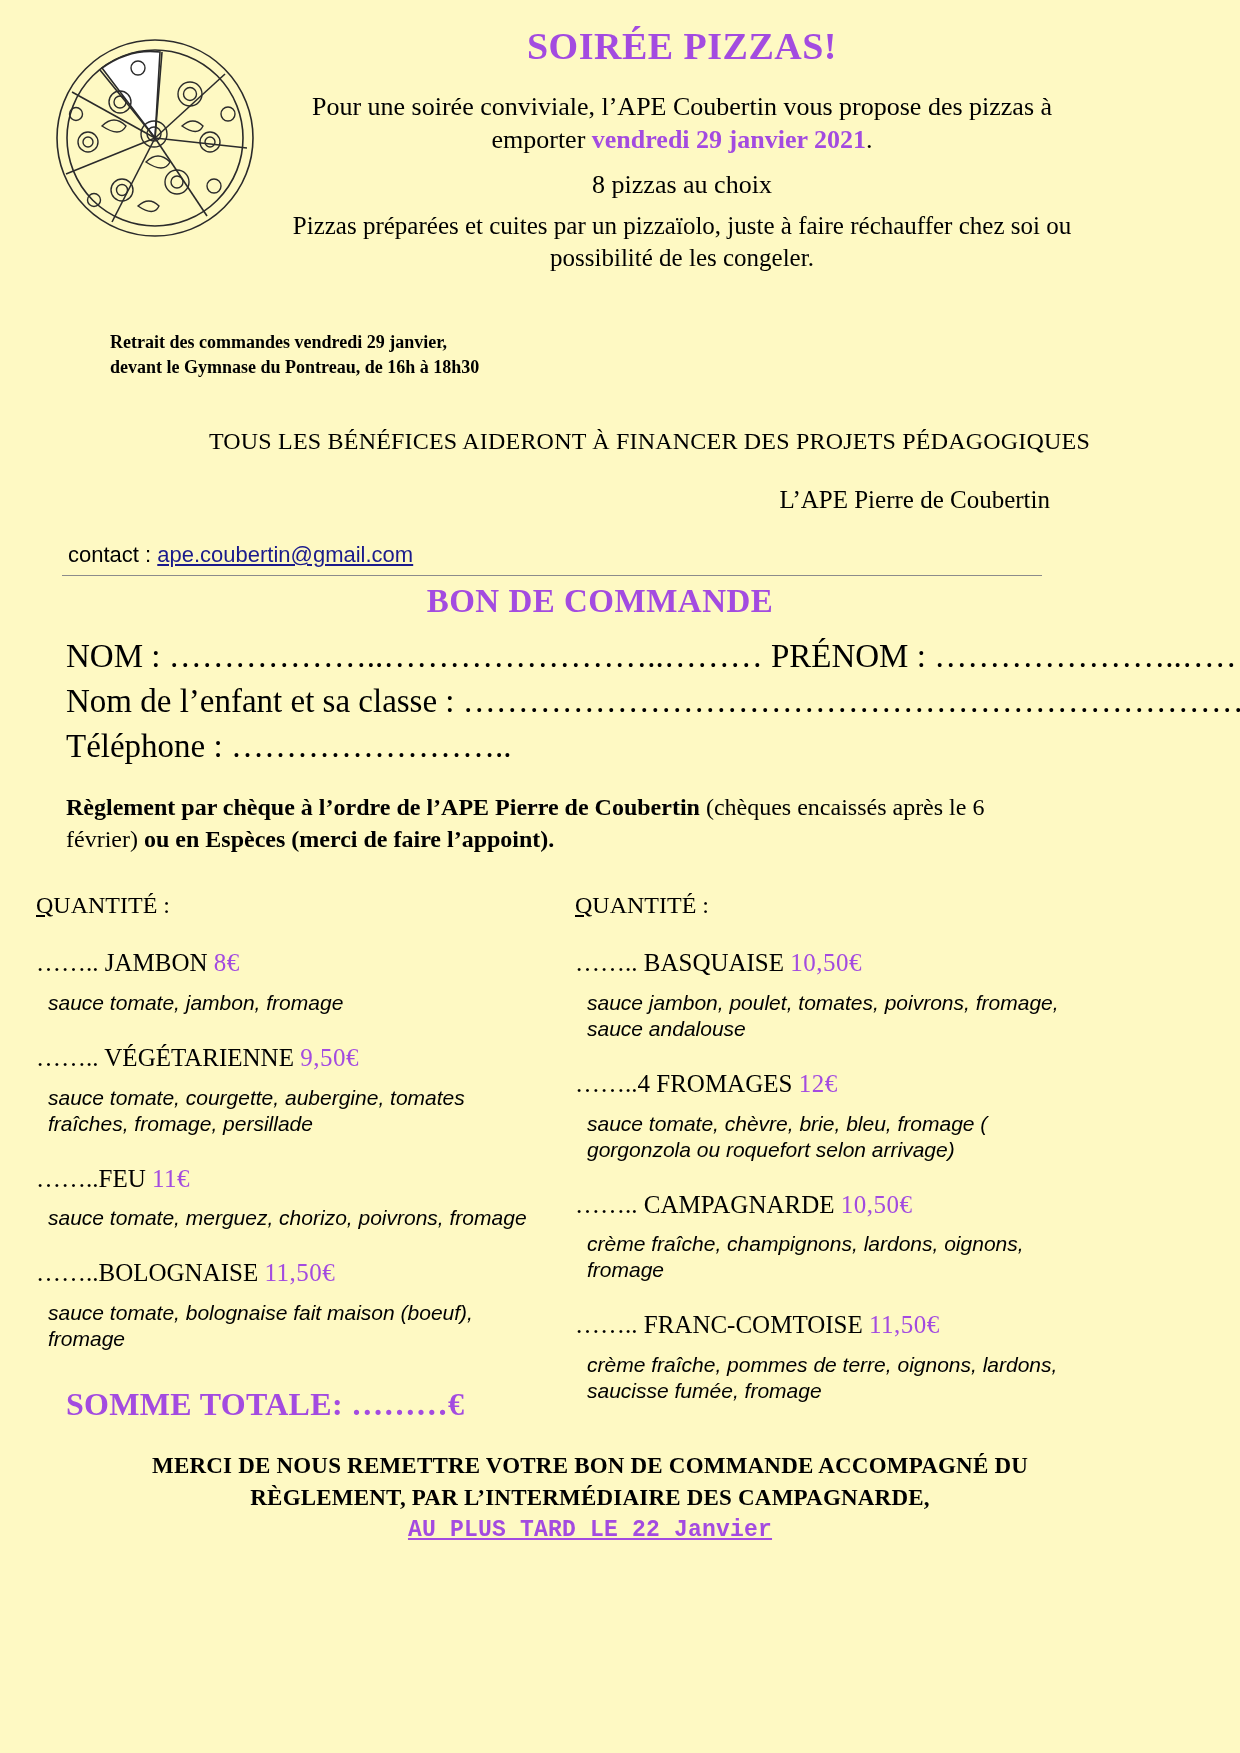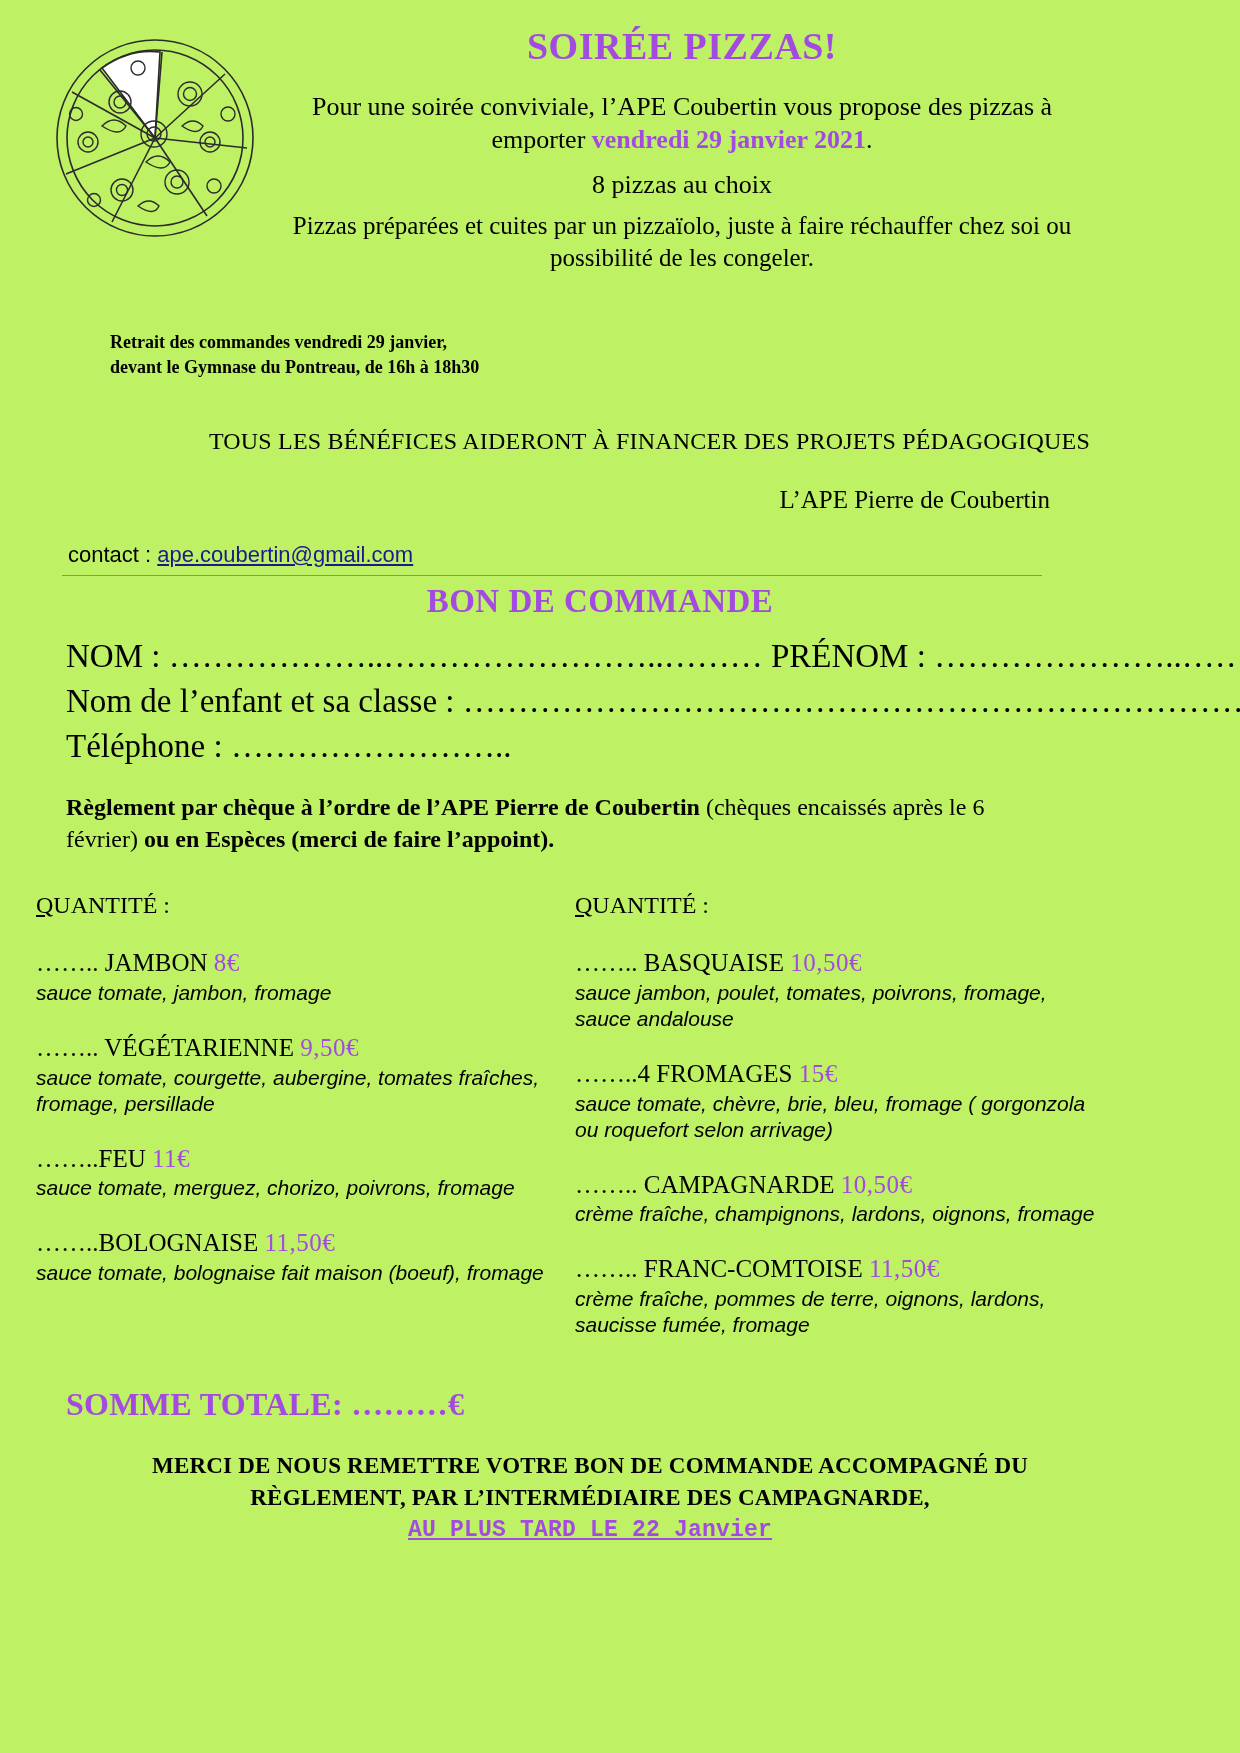--- a/index.html
+++ b/index.html
@@ -4,21 +4,21 @@
 <style>
   html, body {
     margin: 0;
     padding: 0;
     background: #ffffff;
   }
   .page {
     position: relative;
     width: 1240px;
     height: 1753px;
-    background: #bef264;
+    background: #fef9c3;
     overflow: hidden;
     font-family: "Liberation Serif", serif;
     color: #000000;
   }
 
   
   .pizza-logo {
     position: absolute;
     left: 42px;
     top: 22px;
@@ -173,21 +173,21 @@
   }
   .pizza-price {
     color: #A34BE0;
     letter-spacing: 0.5px;
   }
   .pizza-desc {
     font-family: "Liberation Sans", sans-serif;
     font-style: italic;
     font-size: 21px;
     line-height: 1.24;
-    margin: 0;
+    margin: 12px;
   }
 
   
   .somme {
     position: absolute;
     left: 66px;
     top: 1386px;
     font-size: 32px;
     font-weight: bold;
     color: #A34BE0;
@@ -321,21 +321,21 @@
 
   <div class="col col-right">
     <div class="qte-head"><span class="u">Q</span><span>UANTITÉ :</span></div>
 
     <div class="pizza-item">
       <div class="pizza-name"><span class="dots">…….. </span><span>BASQUAISE </span><span class="pizza-price">10,50€</span></div>
       <div class="pizza-desc">sauce jambon, poulet, tomates, poivrons, fromage, sauce andalouse</div>
     </div>
 
     <div class="pizza-item">
-      <div class="pizza-name"><span class="dots">……..</span><span>4 FROMAGES </span><span class="pizza-price">15€</span></div>
+      <div class="pizza-name"><span class="dots">……..</span><span>4 FROMAGES </span><span class="pizza-price">12€</span></div>
       <div class="pizza-desc">sauce tomate, chèvre, brie, bleu, fromage ( gorgonzola ou roquefort selon arrivage)</div>
     </div>
 
     <div class="pizza-item">
       <div class="pizza-name"><span class="dots">…….. </span><span>CAMPAGNARDE </span><span class="pizza-price">10,50€</span></div>
       <div class="pizza-desc">crème fraîche, champignons, lardons, oignons, fromage</div>
     </div>
 
     <div class="pizza-item">
       <div class="pizza-name"><span class="dots">…….. </span><span>FRANC-COMTOISE </span><span class="pizza-price">11,50€</span></div>

